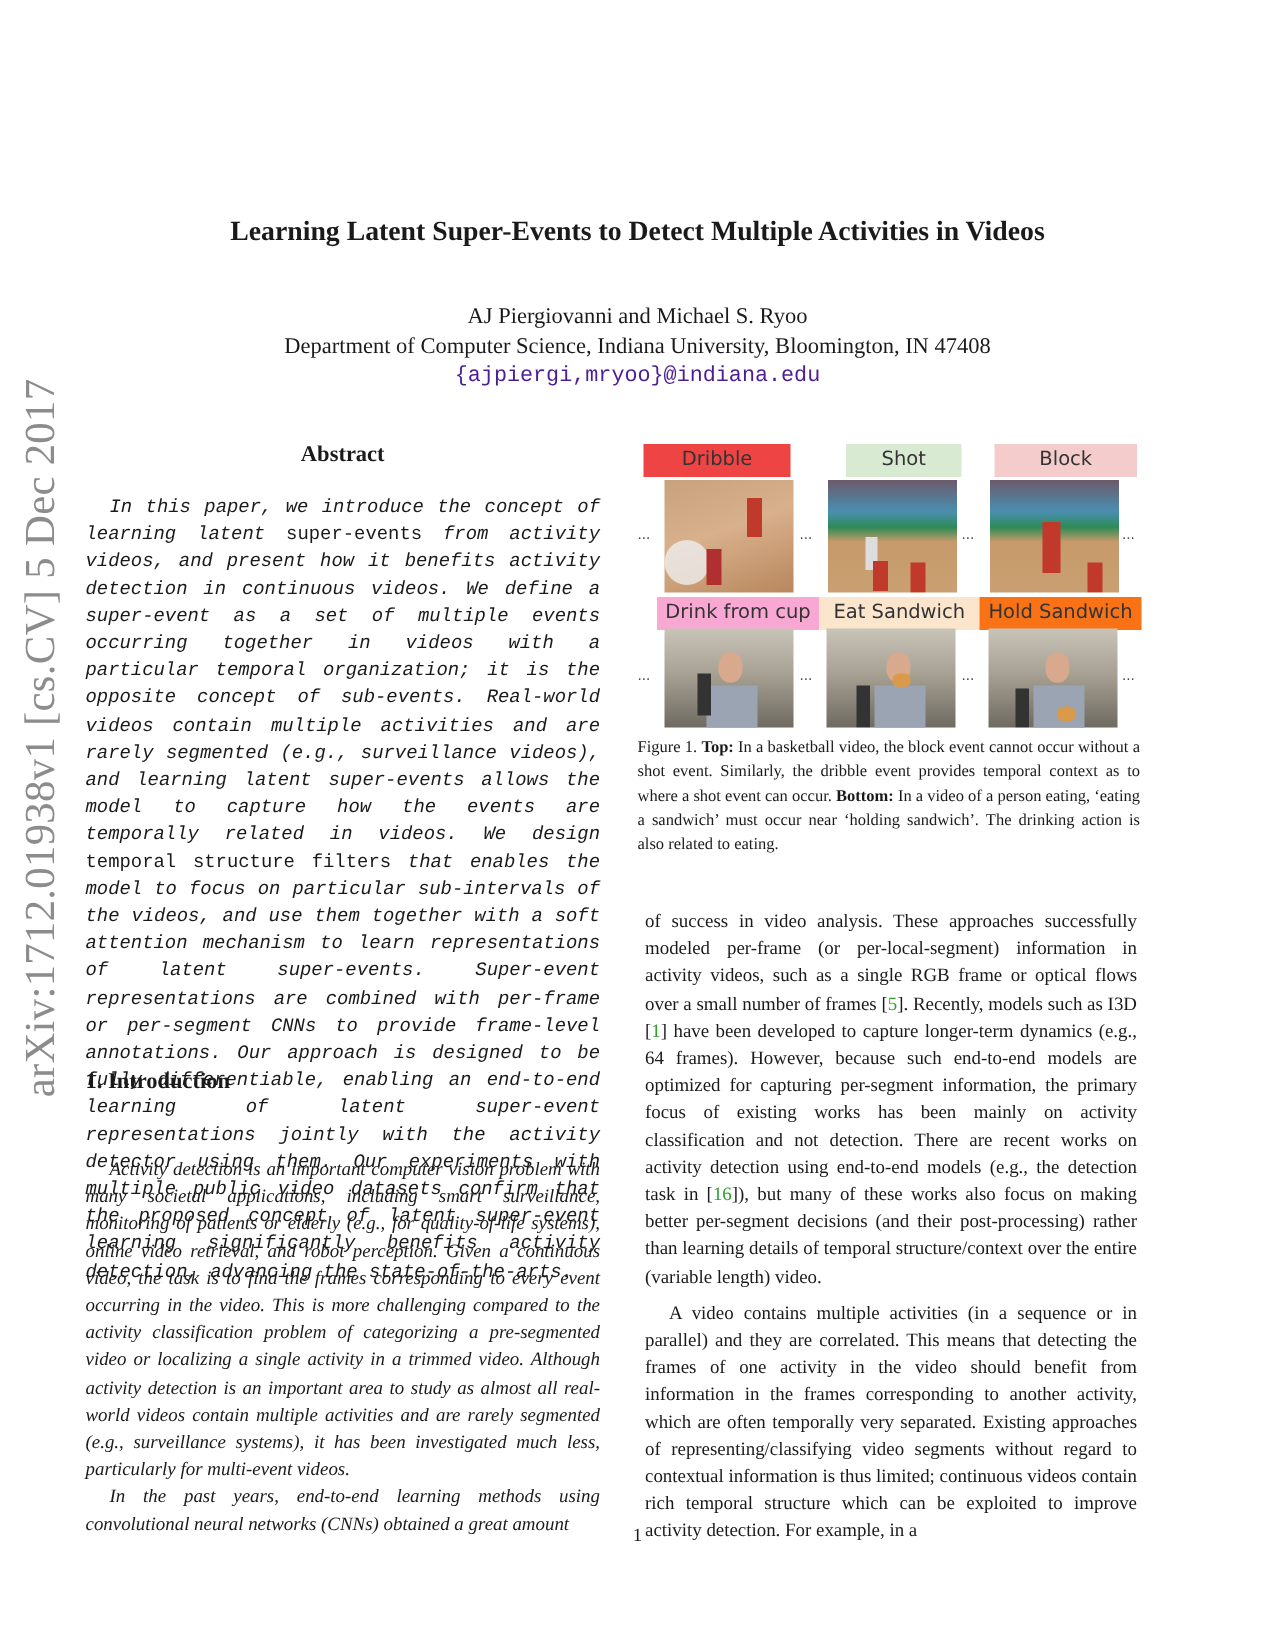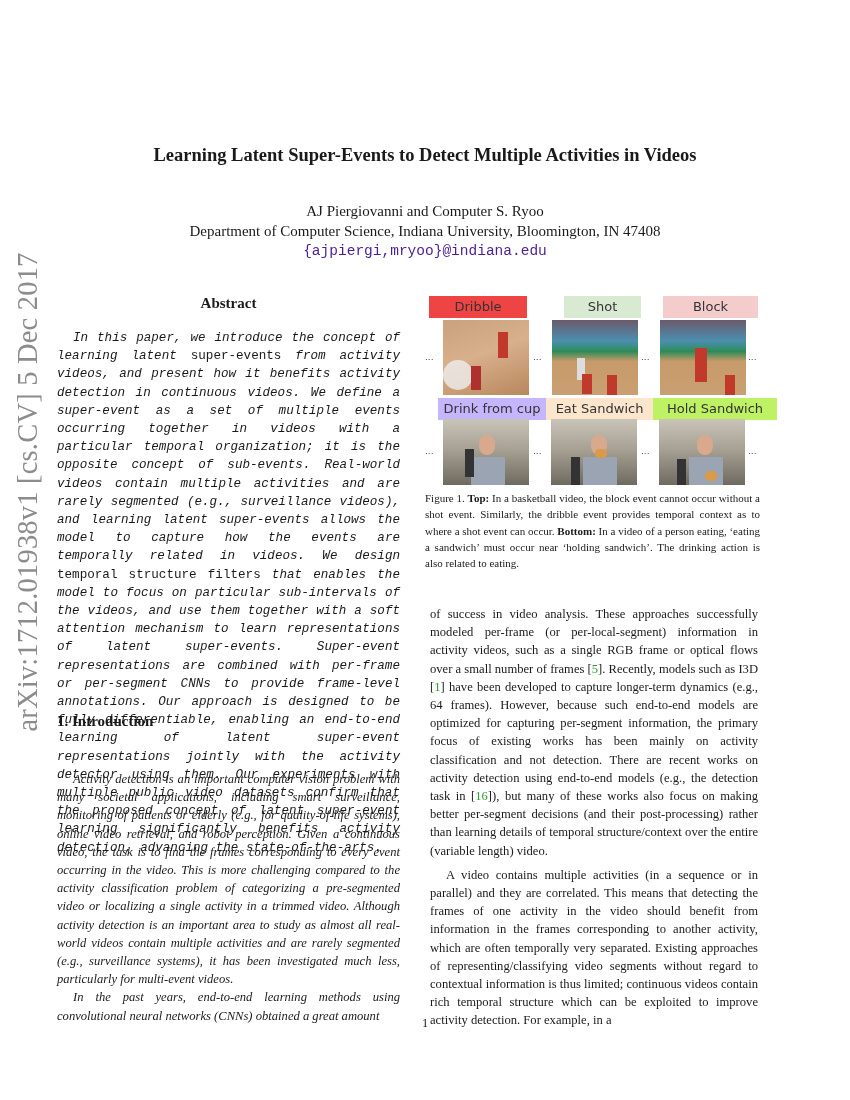--- a/index.html
+++ b/index.html
@@ -34,21 +34,21 @@
 </style>
 </head>
 <body>
 
 <div class="arxiv">
     <span>arXiv:1712.01938v1  [cs.CV]  5 Dec 2017</span>
   </div>
 
 <div class="title">Learning Latent Super-Events to Detect Multiple Activities in Videos</div>
 <div class="authors">
-  <div>AJ Piergiovanni and Computer S. Ryoo</div>
+  <div>AJ Piergiovanni and Michael S. Ryoo</div>
   <div>Department of Computer Science, Indiana University, Bloomington, IN 47408</div>
   <div class="email">{ajpiergi,mryoo}@indiana.edu</div>
 </div>
 
 <div class="abs-h">Abstract</div>
 <div class="col left abs indent"><span>In this paper, we introduce the concept of learning latent </span><span class="up">super-events</span><span> from activity videos, and present how it benefits activity detection in continuous videos. We define a super-event as a set of multiple events occurring together in videos with a particular temporal organization; it is the opposite concept of sub-events. Real-world videos contain multiple activities and are rarely segmented (e.g., surveillance videos), and learning latent super-events allows the model to capture how the events are temporally related in videos. We design </span><span class="up">temporal structure filters</span><span> that enables the model to focus on particular sub-intervals of the videos, and use them together with a soft attention mechanism to learn representations of latent super-events. Super-event representations are combined with per-frame or per-segment CNNs to provide frame-level annotations. Our approach is designed to be fully differentiable, enabling an end-to-end learning of latent super-event representations jointly with the activity detector using them. Our experiments with multiple public video datasets confirm that the proposed concept of latent super-event learning significantly benefits activity detection, advancing the state-of-the-arts.</span></div>
 
 <div class="sec-h">1. Introduction</div>
 <div class="col left intro">
   <p class="indent">Activity detection is an important computer vision problem with many societal applications, including smart surveillance, monitoring of patients or elderly (e.g., for quality-of-life systems), online video retrieval, and robot perception. Given a continuous video, the task is to find the frames corresponding to every event occurring in the video. This is more challenging compared to the activity classification problem of categorizing a pre-segmented video or localizing a single activity in a trimmed video. Although activity detection is an important area to study as almost all real-world videos contain multiple activities and are rarely segmented (e.g., surveillance systems), it has been investigated much less, particularly for multi-event videos.</p>
@@ -74,23 +74,23 @@
   <div class="thumb" style="left:235px;top:24px;background:linear-gradient(180deg,#6b5a6a 0%,#4a8fb0 28%,#2e8b57 42%,#c79a6a 55%,#c9a073 100%)">
     <div style="position:absolute;left:35px;top:28px;width:12px;height:34px;background:#c0392b"></div>
     <div style="position:absolute;left:65px;top:55px;width:10px;height:20px;background:#c0392b"></div>
   </div>
 
   <div class="dots" style="left:0;top:56px">...</div>
   <div class="dots" style="left:108px;top:56px">...</div>
   <div class="dots" style="left:216px;top:56px">...</div>
   <div class="dots" style="left:323px;top:56px">...</div>
 
-  <div class="lbl" style="left:13px;top:102px;width:108px;background:#c4b5fd">Drink from cup</div>
+  <div class="lbl" style="left:13px;top:102px;width:108px;background:#f9a8d4">Drink from cup</div>
   <div class="lbl" style="left:121px;top:102px;width:107px;background:#fce5cd">Eat Sandwich</div>
-  <div class="lbl" style="left:228px;top:102px;width:124px;background:#bef264">Hold Sandwich</div>
+  <div class="lbl" style="left:228px;top:102px;width:108px;background:#f97316">Hold Sandwich</div>
 
   <div class="thumb" style="left:18px;top:123px;height:66px;background:linear-gradient(180deg,#c9c4b8 0%,#a8a295 45%,#6f6a60 100%)">
     <div style="position:absolute;left:36px;top:16px;width:16px;height:20px;background:#d9a98e;border-radius:45%"></div>
     <div style="position:absolute;left:28px;top:38px;width:34px;height:30px;background:#9aa4b2"></div>
     <div style="position:absolute;left:22px;top:30px;width:9px;height:28px;background:#333"></div>
   </div>
   <div class="thumb" style="left:126px;top:123px;height:66px;background:linear-gradient(180deg,#c9c4b8 0%,#a8a295 45%,#6f6a60 100%)">
     <div style="position:absolute;left:40px;top:16px;width:16px;height:20px;background:#d9a98e;border-radius:45%"></div>
     <div style="position:absolute;left:32px;top:38px;width:34px;height:30px;background:#9aa4b2"></div>
     <div style="position:absolute;left:20px;top:38px;width:9px;height:28px;background:#333"></div>

